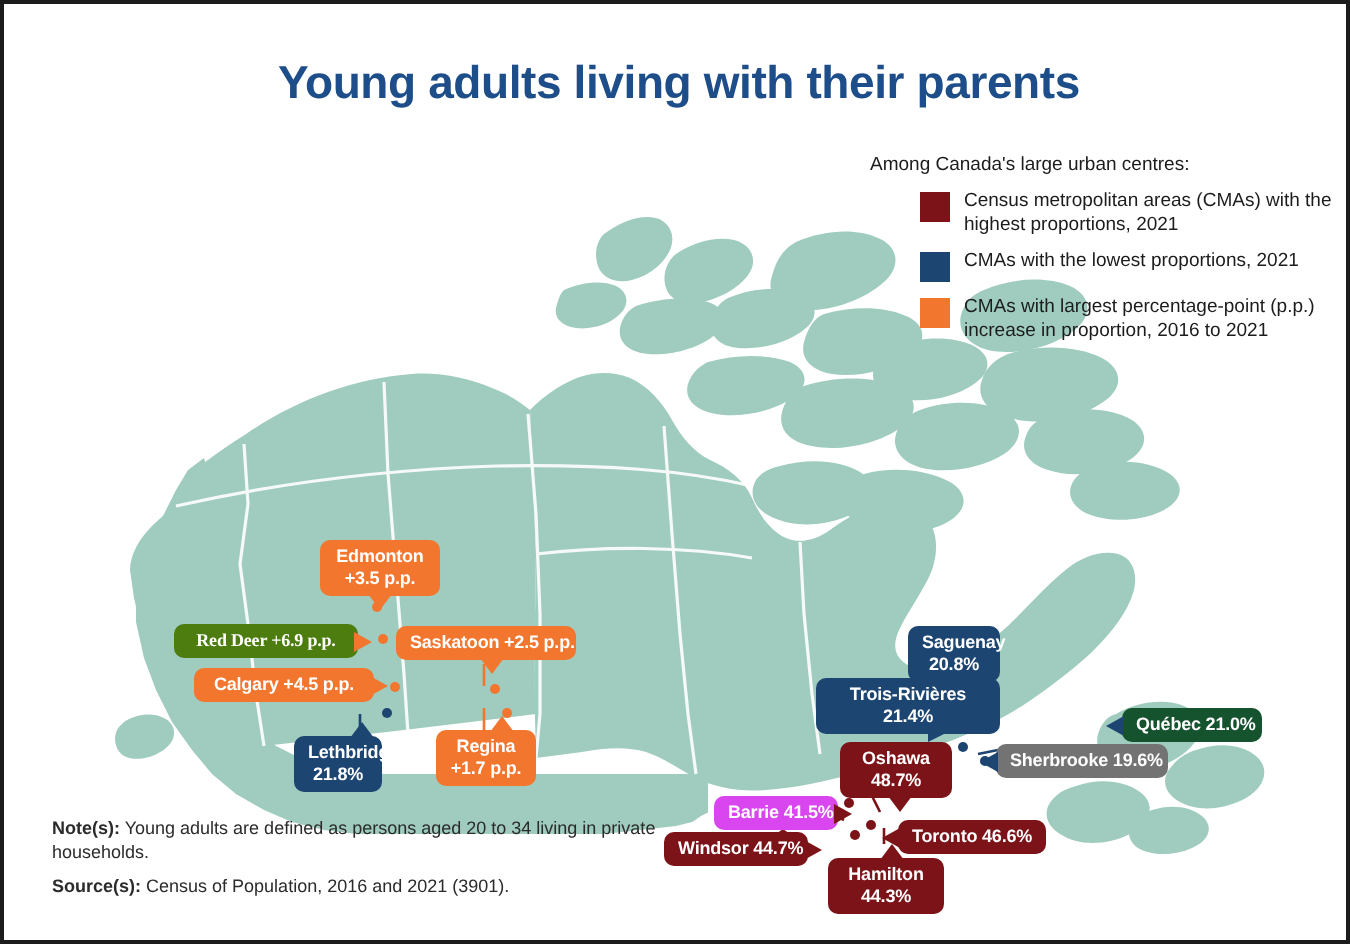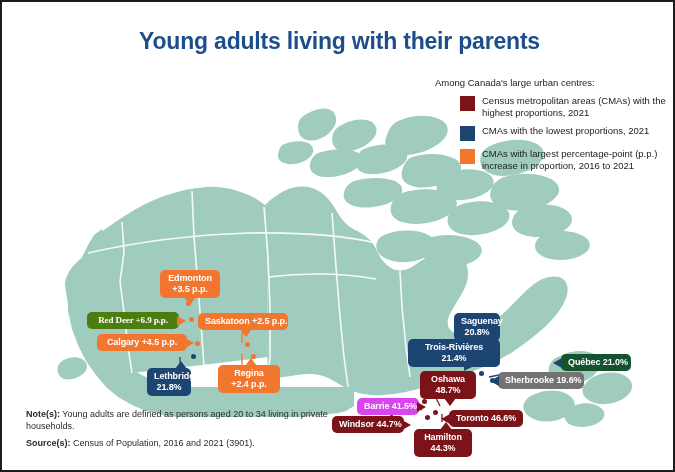--- a/index.html
+++ b/index.html
@@ -317,23 +317,23 @@
   <div class="callout" style="left:95px;top:332px;width:90px;background:#f2762e;">
     <span>Calgary +4.5 p.p.</span>
     <span class="tail" style="left:88px;top:4px;border-top:5px solid transparent;border-bottom:5px solid transparent;border-left:9px solid #f2762e;"></span>
   </div>
 
   <div class="callout" style="left:196px;top:311px;width:90px;background:#f2762e;">
     <span>Saskatoon +2.5 p.p.</span>
     <span class="tail" style="left:42px;top:16px;border-left:6px solid transparent;border-right:6px solid transparent;border-top:8px solid #f2762e;"></span>
   </div>
 
-  <div class="callout" style="left:216px;top:363px;width:62px;background:#f2762e;">
+  <div class="callout" style="left:216px;top:363px;width:50px;background:#f2762e;">
     <span>Regina</span>
-    <span class="l2">+2.4 p.p.</span>
+    <span class="l2">+1.7 p.p.</span>
     <span class="tail" style="left:27px;top:-7px;border-left:6px solid transparent;border-right:6px solid transparent;border-bottom:8px solid #f2762e;"></span>
   </div>
 
   <div class="callout" style="left:145px;top:366px;width:44px;background:#1d4571;">
     <span>Lethbridge</span>
     <span class="l2">21.8%</span>
     <span class="tail" style="left:28px;top:-7px;border-left:6px solid transparent;border-right:6px solid transparent;border-bottom:8px solid #1d4571;"></span>
   </div>
 
   <div class="callout" style="left:452px;top:311px;width:46px;background:#1d4571;">

